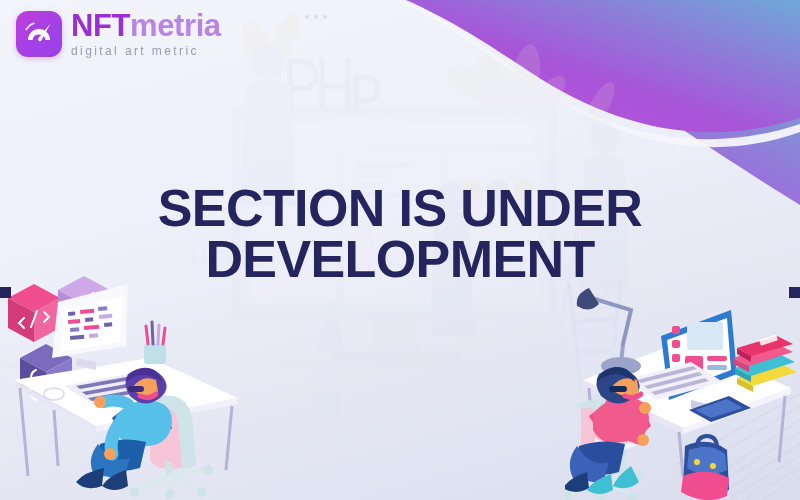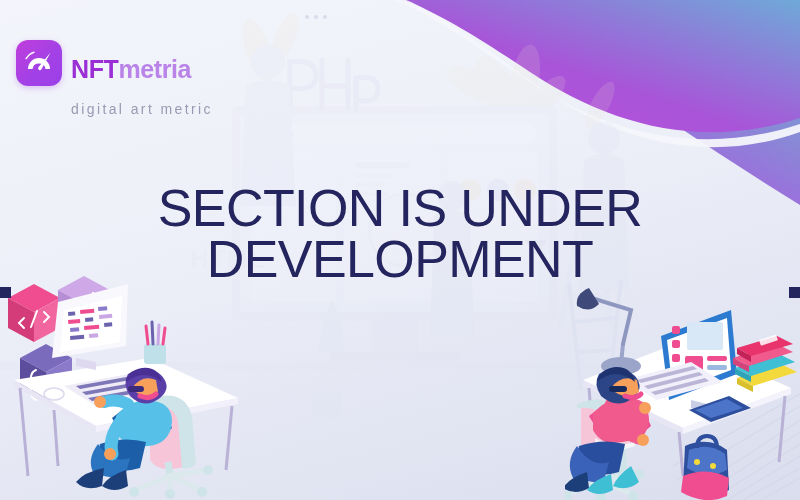--- a/index.html
+++ b/index.html
@@ -23,34 +23,34 @@
 
   
   .logo{position:absolute;left:16px;top:10px;display:flex;align-items:center;gap:9px;}
   .logo-mark{
     width:46px;height:46px;border-radius:12px;
     background:linear-gradient(135deg,#c13ddb 0%,#a341e6 55%,#9b3ee8 100%);
     display:flex;align-items:center;justify-content:center;
     box-shadow:0 2px 6px rgba(150,60,220,.28);
   }
   .logo-text{display:flex;flex-direction:column;line-height:1;}
-  .logo-word{font-size:25px;font-weight:bold;letter-spacing:-.4px;margin-top:47px;}
+  .logo-word{font-size:31px;font-weight:bold;letter-spacing:-.4px;}
   .logo-word .p1{color:#9b2fd6;}
   .logo-word .p2{color:#b983e8;font-weight:bold;}
   .logo-tag{
-    margin-top:20px;font-size:14px;color:#9a9ab2;
+    margin-top:4px;font-size:12px;color:#9a9ab2;
     letter-spacing:2.4px;text-transform:lowercase;
   }
 
   
   .headline{
     position:absolute;left:0;right:0;top:183px;
     text-align:center;
     color:#24245e;
-    font-size:52px;font-weight:normal;line-height:.99;
+    font-size:52px;font-weight:bold;line-height:.99;
     letter-spacing:-.6px;
     text-shadow:0 1px 0 rgba(255,255,255,.25);
   }
   .headline .l2{display:block;}
 
   
   .dots{position:absolute;left:305px;top:15px;display:flex;gap:5px;}
   .dots i{width:4px;height:4px;border-radius:50%;background:#d9dcea;display:block;}
 
   

